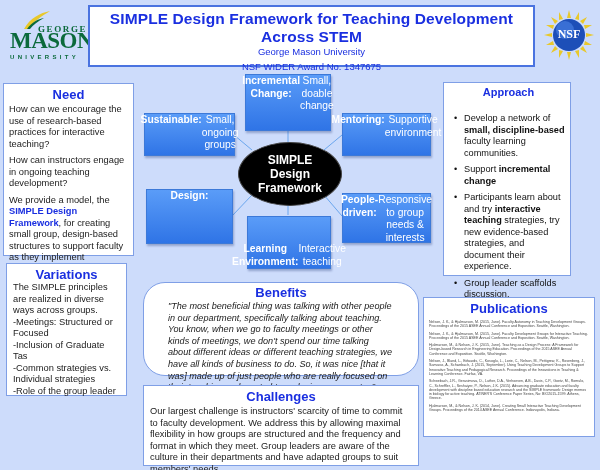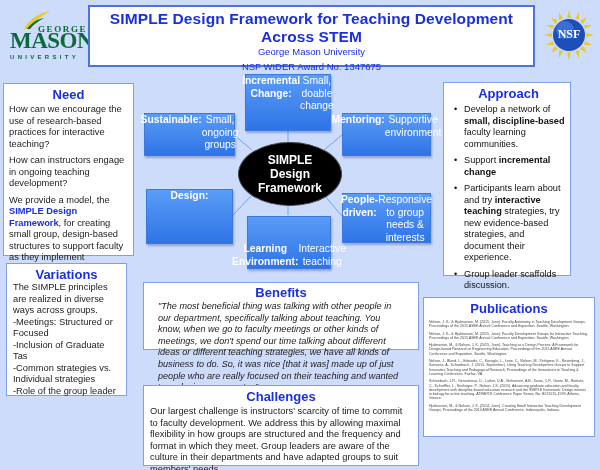--- a/index.html
+++ b/index.html
@@ -139,31 +139,31 @@
 <div class="dbox" style="left:247px;top:216px;width:84px;height:53px;align-items:flex-end;">
   <b>Learning Environment:</b>
     <span>Interactive teaching</span>
 </div>
 <div class="dbox" style="left:342px;top:193px;width:89px;height:50px;">
   <b>People-driven:</b>
     <span>Responsive to group needs &amp; interests</span>
 </div>
 
 <div class="panel" style="left:443px;top:82px;width:128px;height:194px;padding:3px 5px 3px 8px;">
-  <div class="panel-title" style="font-size:13px;margin-bottom:3px">Approach</div>
+  <div class="panel-title" style="font-size:11px;margin-bottom:15px">Approach</div>
   <ul class="approach">
     <li><span>Develop a network of </span><b>small, discipline-based</b><span> faculty learning communities.</span></li>
     <li><span>Support </span><b>incremental change</b><span></span></li>
     <li><span>Participants learn about and try </span><b>interactive teaching</b><span> strategies, try new evidence-based strategies, and document their experience.</span></li>
     <li><span>Group leader scaffolds discussion.</span></li>
     <li><span>Data collection via meeting transcripts, interviews, and written reflections to study the experiences and evolution of teaching practices for group leaders and participants.</span></li>
   </ul>
 </div>
 
-<div class="panel" style="left:143px;top:282px;width:276px;height:68px;padding:2px 14px;">
+<div class="panel" style="left:143px;top:282px;width:276px;height:94px;padding:2px 24px;border-radius:22px;">
   <div class="panel-title" style="font-size:13px;margin-bottom:1px">Benefits</div>
   <div class="quote">"The most beneficial thing was talking with other people in our department, specifically talking about teaching. You know, when we go to faculty meetings or other kinds of meetings, we don't spend our time talking about different ideas or different teaching strategies, we have all kinds of business to do. So, it was nice [that it was] made up of just people who are really focused on their teaching and wanted to make improvements. "</div>
 </div>
 
 <div class="panel" style="left:143px;top:385px;width:276px;height:81px;padding:3px 6px;">
   <div class="panel-title" style="font-size:13px;margin-bottom:2px">Challenges</div>
   <div class="body-text">Our largest challenge is instructors' scarcity of time to commit to faculty development. We address this by allowing maximal flexibility in how groups are structured and the frequency and format in which they meet. Group leaders are aware of the culture in their departments and have adapted groups to suit members' needs.</div>
 </div>
 
 <div class="panel" style="left:423px;top:297px;width:172px;height:140px;padding:3px 5px;">

